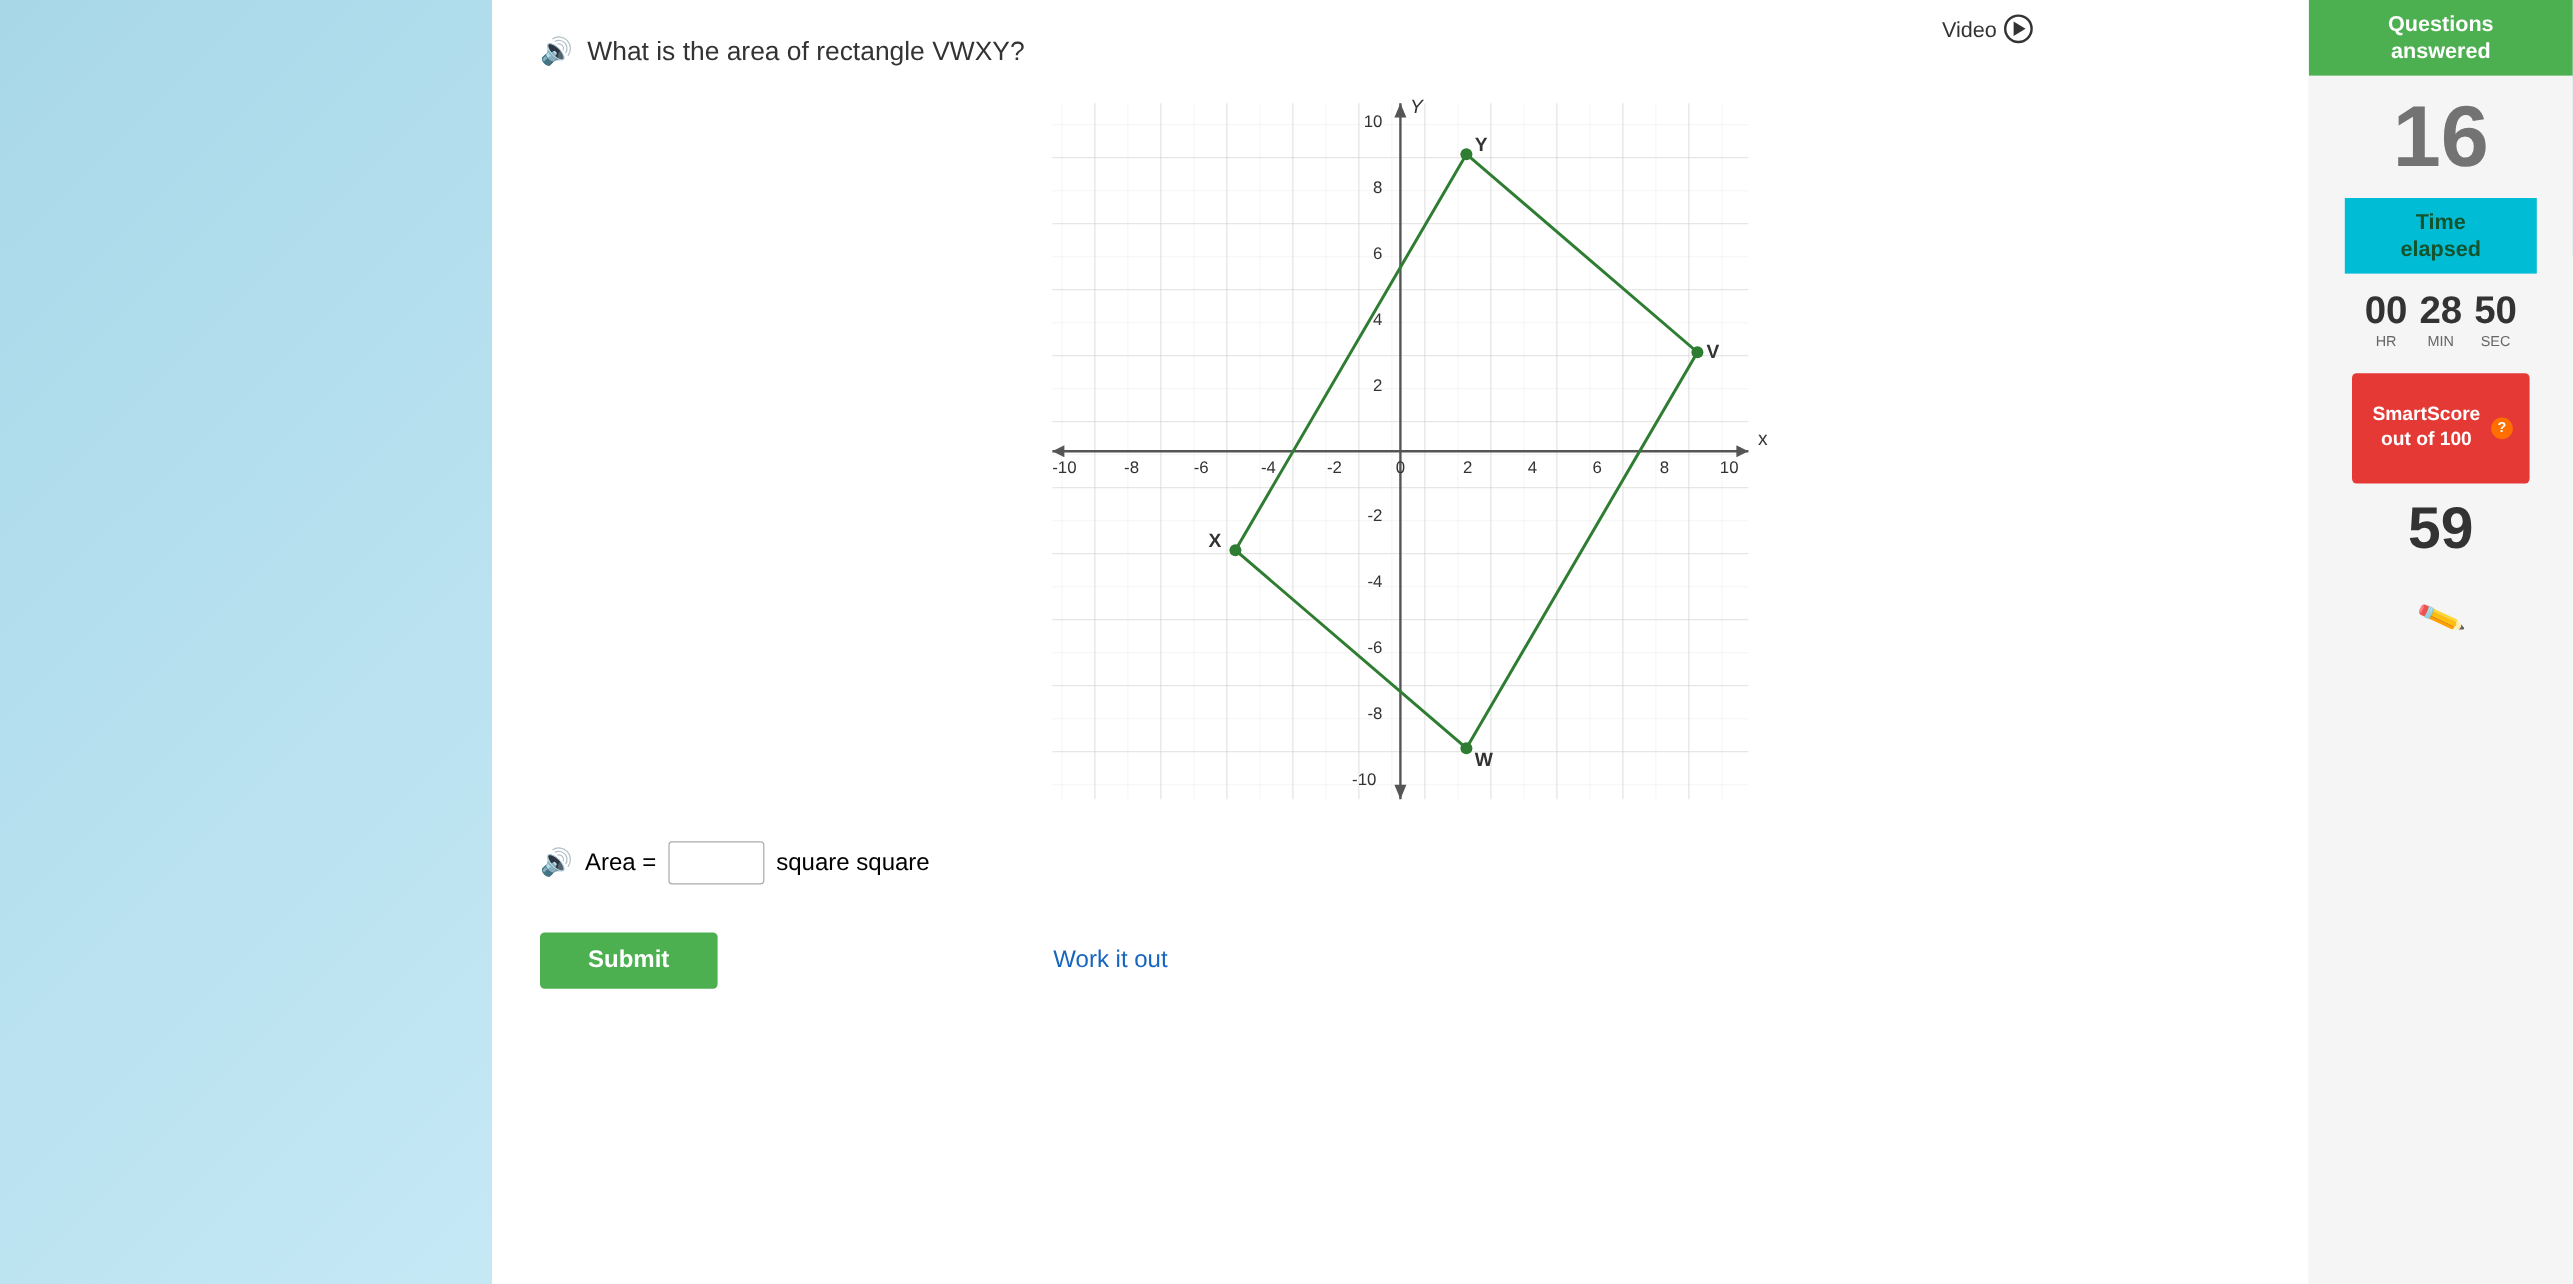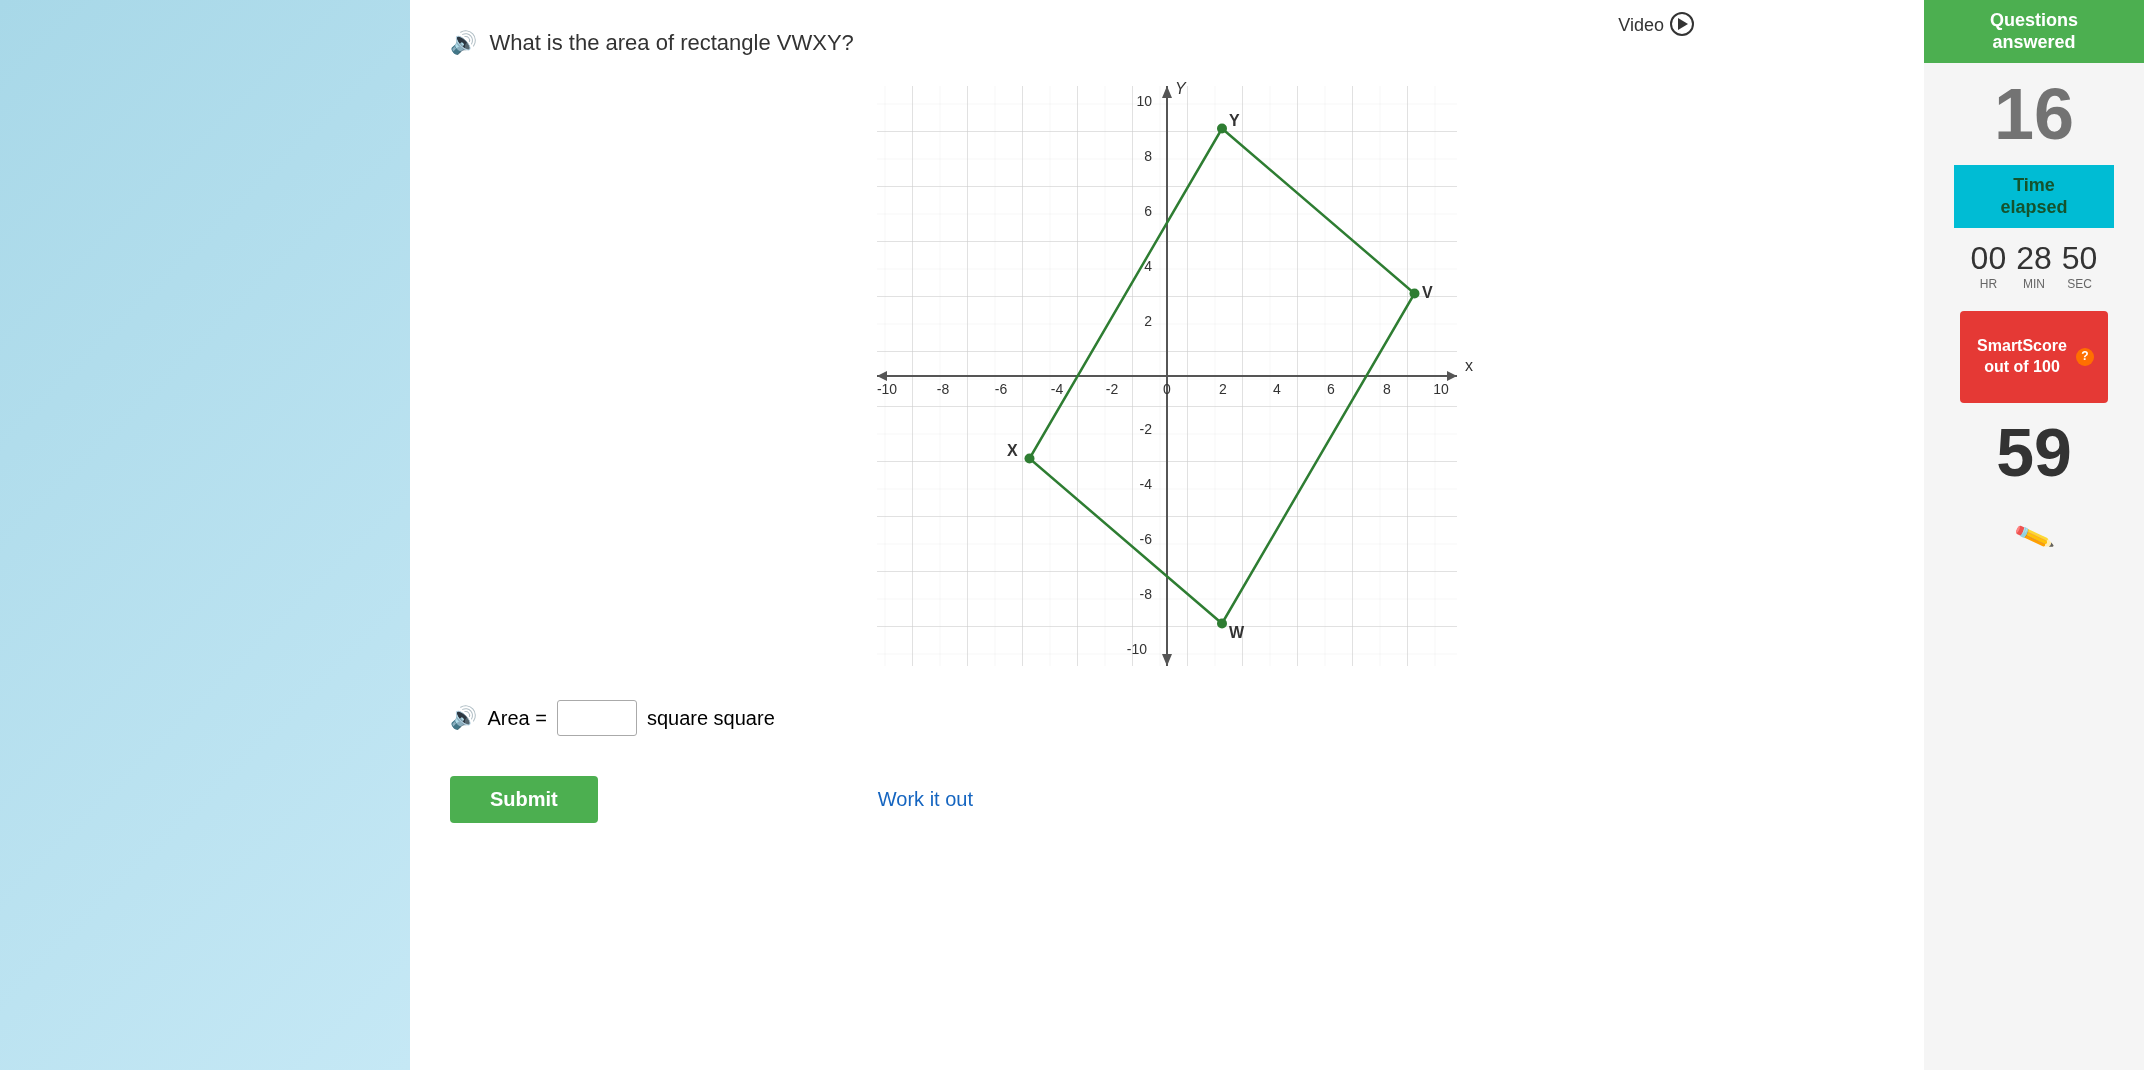--- a/index.html
+++ b/index.html
@@ -73,21 +73,21 @@
     }
 
     .time-display {
       display: flex;
       gap: 10px;
       margin-top: 12px;
       align-items: flex-end;
     }
     .time-value {
       font-size: 32px;
-      font-weight: normal;
+      font-weight: bold;
       color: #333;
       text-align: center;
     }
     .time-label {
       font-size: 12px;
       color: #666;
       text-align: center;
       margin-bottom: 0;
     }
     .time-unit {
@@ -106,21 +106,21 @@
       width: 148px;
       border-radius: 4px;
       margin-top: 20px;
       line-height: 1.3;
       display: flex;
       align-items: center;
       gap: 6px;
     }
 
     .smartscore-count {
-      font-size: 68px;
+      font-size: 49px;
       font-weight: bold;
       color: #333;
       text-align: center;
       margin-top: 10px;
     }
 
     .pencil-icon {
       color: #2196f3;
       font-size: 28px;
       margin-top: 30px;

